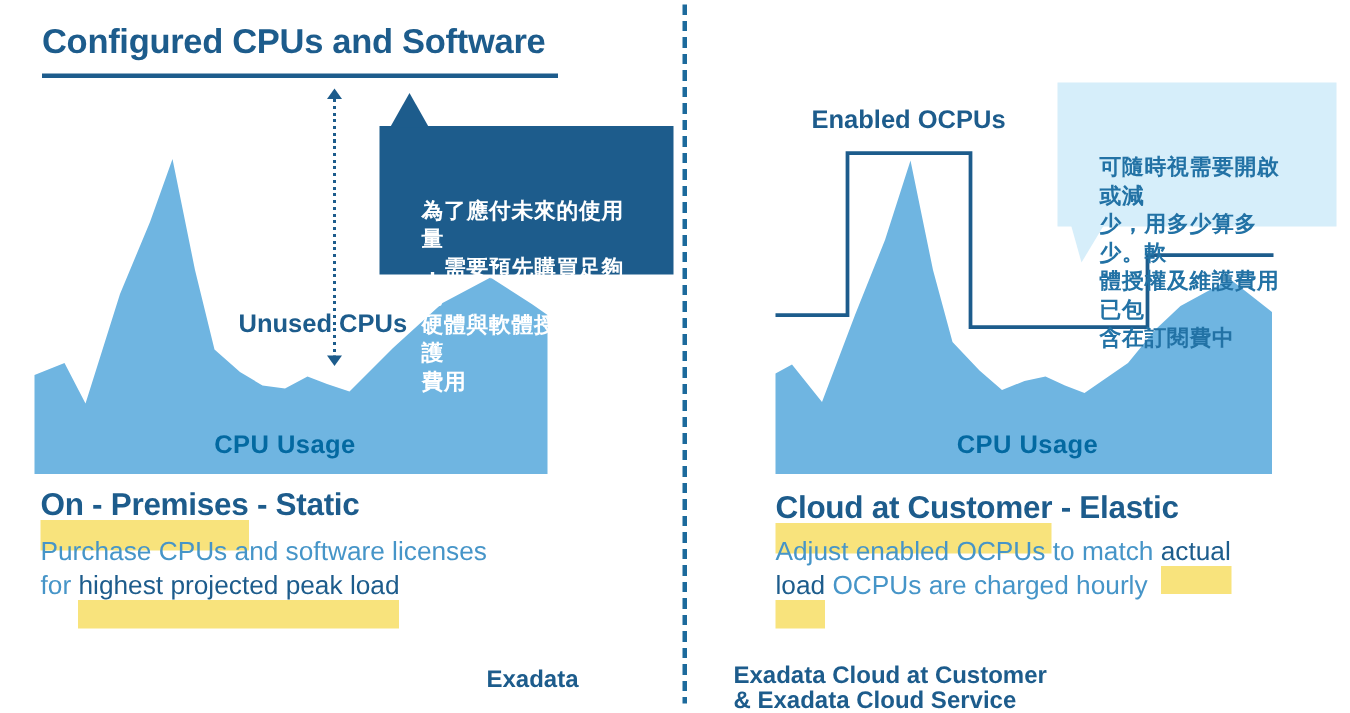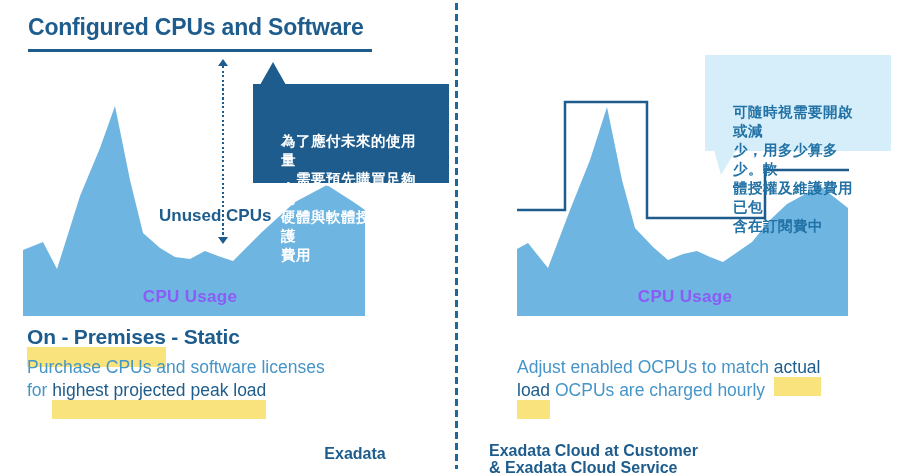--- a/index.html
+++ b/index.html
@@ -19,21 +19,21 @@
     position:absolute;left:28px;top:14px;margin:0;
     font-size:23px;font-weight:bold;letter-spacing:-0.2px;color:var(--dark_blue);
   }
   .title-underline{
     position:absolute;left:28px;top:49px;width:344px;height:3px;background:var(--dark_blue);
   }
 
   .label{position:absolute;font-weight:bold;color:var(--dark_blue);}
   .unused{left:159px;top:206px;font-size:17px;}
   .enabled{left:541px;top:70px;font-size:17px;}
-  .usage{font-size:17px;color:#8b5cf6;width:140px;text-align:center;letter-spacing:0.3px;}
+  .usage{font-size:17px;color:#0369a1;width:140px;text-align:center;letter-spacing:0.3px;}
   .usage.l{left:120px;top:287px;}
   .usage.r{left:615px;top:287px;}
 
   .measure{
     position:absolute;left:217px;top:59px;width:11px;height:185px;
     display:flex;flex-direction:column;align-items:center;
   }
   .measure .dots{
     width:2px;flex:1;
     background:repeating-linear-gradient(180deg,var(--dark_blue) 0 2px,transparent 2px 4.5px);
@@ -128,31 +128,33 @@
     <div class="footer exadata">Exadata</div>
   </section>
 
   <section class="panel">
 
     <svg class="chart" viewBox="0 0 900 475" aria-hidden="true">
       <polygon fill="#6FB5E1" points="517,249 528,243 548,268 570,210 590,160 607,107 622,180 635,228 653,247 668,260 683,254 697,251 710,257 723,262 752,242 770,220 787,204 820,186 848,208 848,316 517,316"></polygon>
       <polyline fill="none" stroke-width="2.5" stroke="#1D5C8C" points="517,210 565,210 565,102 647,102 647,218 765,218 765,170 849,170"></polyline>
     </svg>
 
+    <div class="label enabled">Enabled OCPUs</div>
 
     <div class="callout light">
       <div class="tail-down"></div>
       <span>可隨時視需要開啟或減
 少，用多少算多少。軟
 體授權及維護費用已包
 含在訂閱費中</span>
     </div>
 
     <div class="label usage r">CPU Usage</div>
 
+    <h2 class="heading r"><span class="hl">Cloud at Customer</span><span> - Elastic</span></h2>
 
     <p class="desc r"><span>Adjust enabled OCPUs to match </span><span class="strong hl">actual</span><br>
       <span class="strong hl">load</span><span> OCPUs are charged hourly</span></p>
 
     <div class="footer services">
       <div>Exadata Cloud at Customer</div>
       <div>&amp; Exadata Cloud Service</div>
     </div>
   </section>
 

